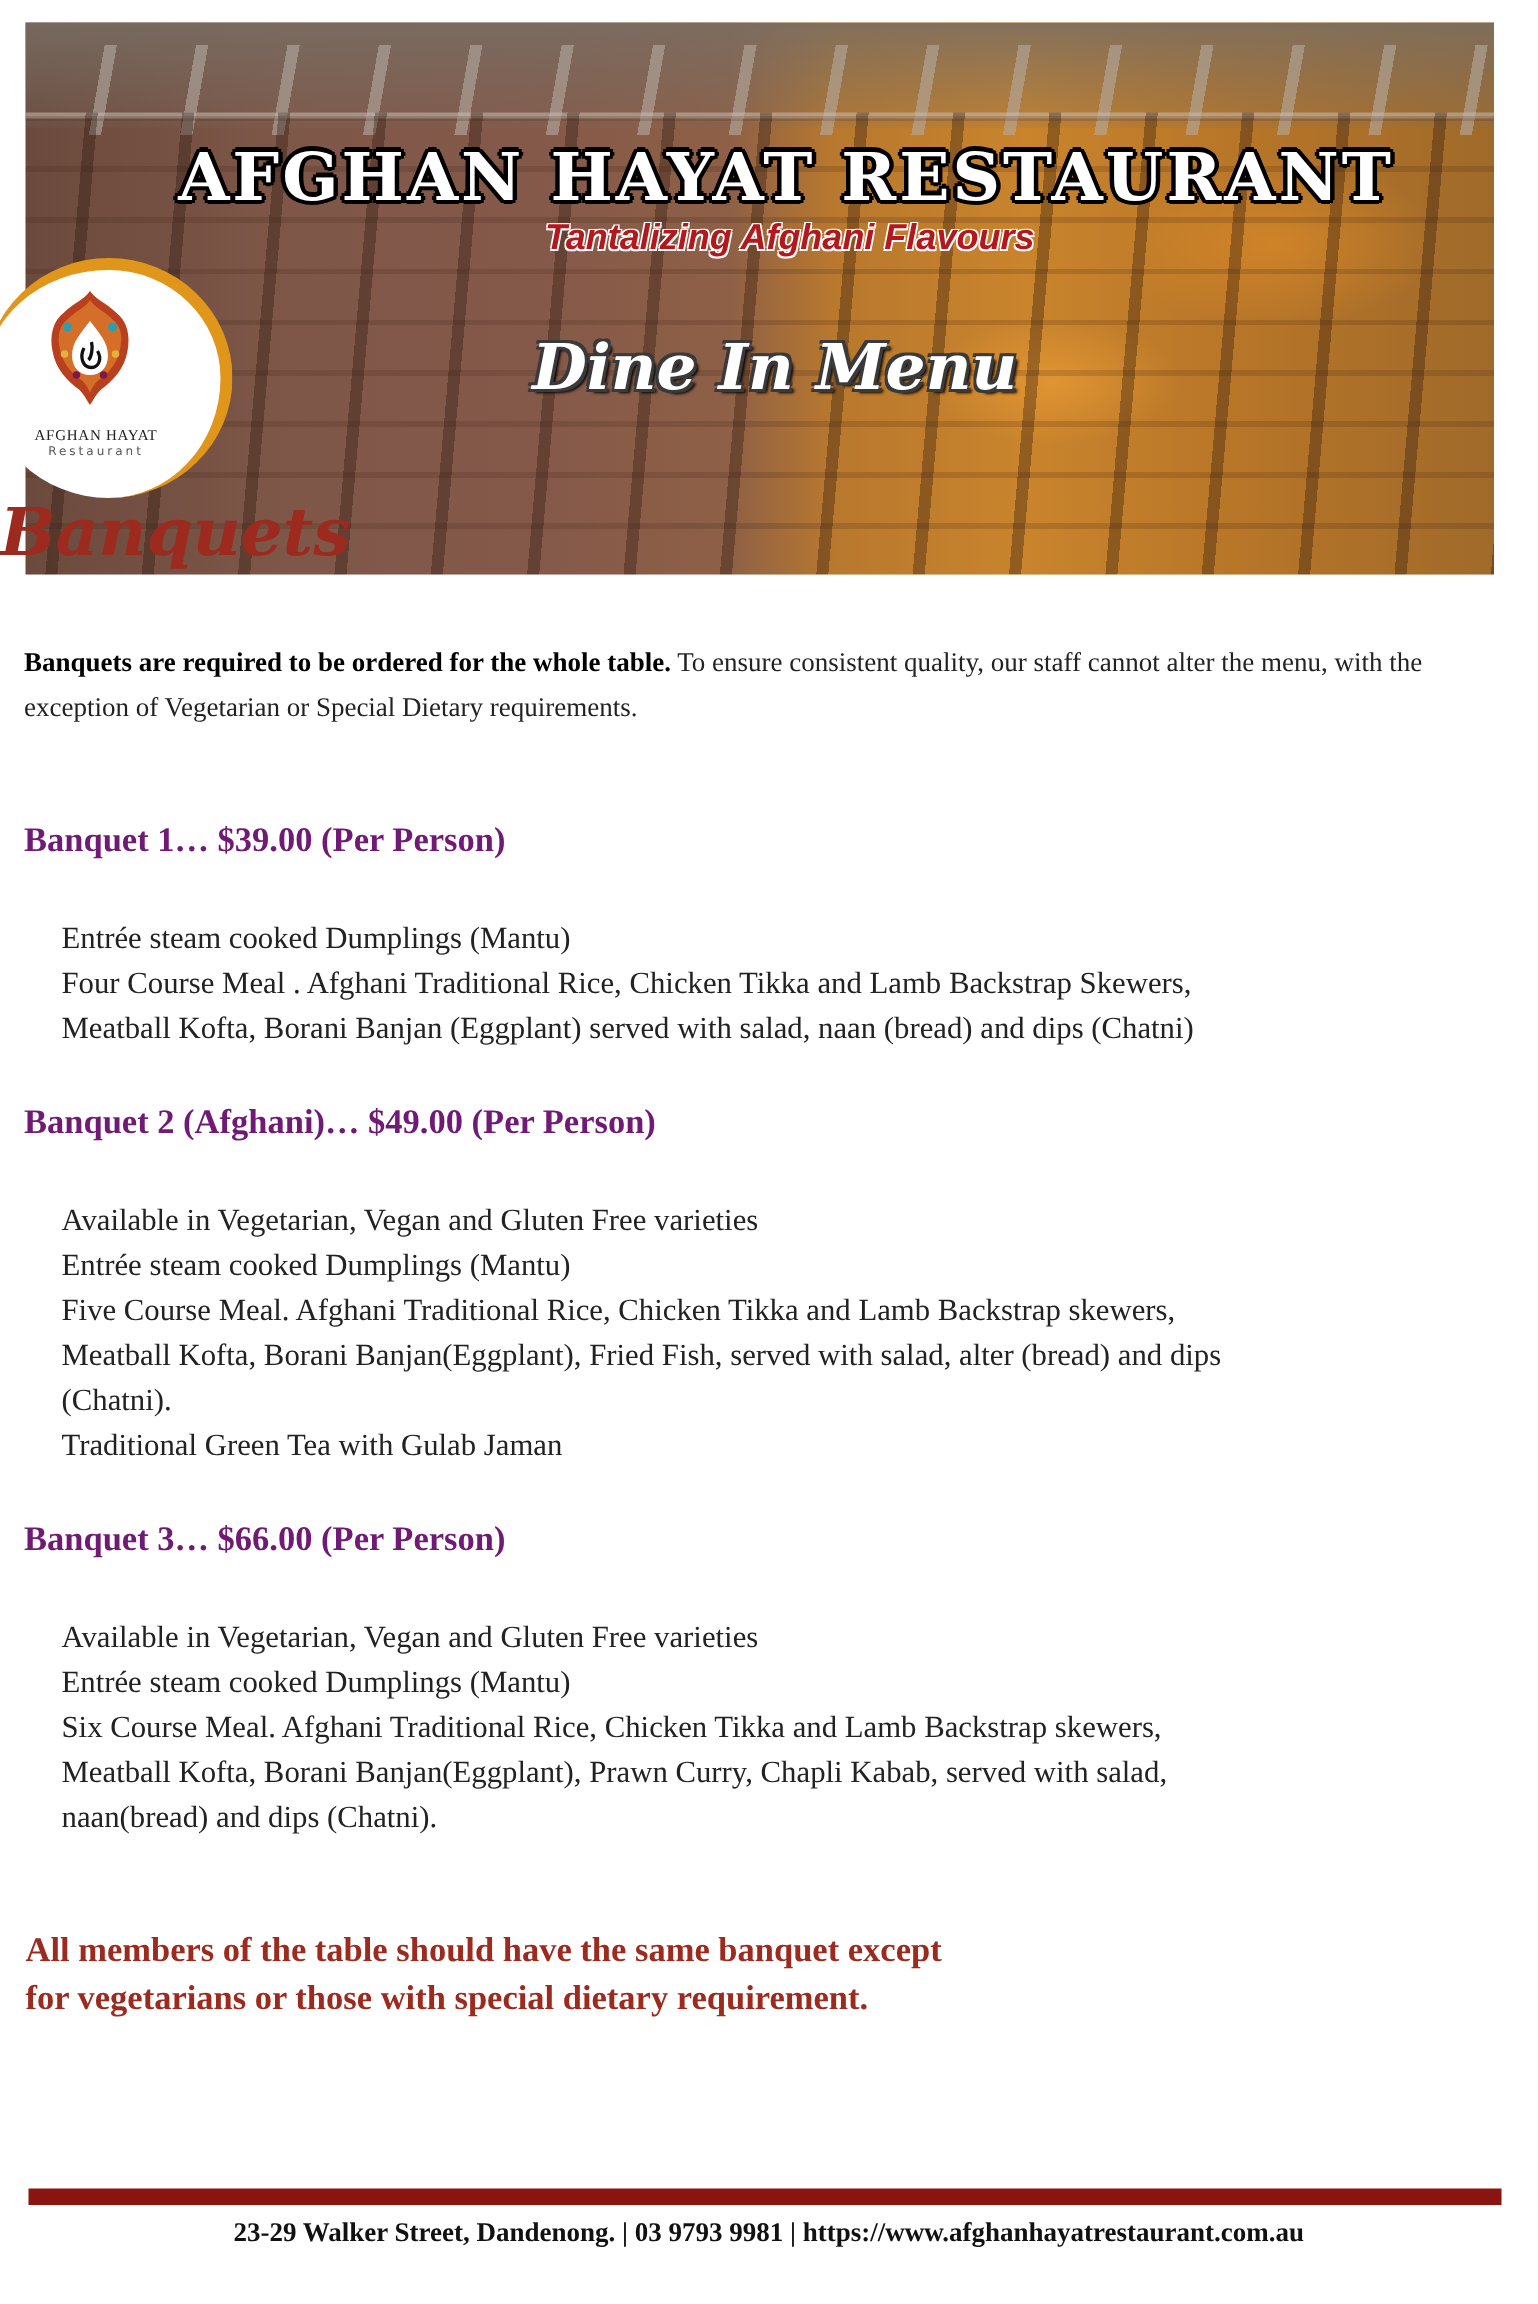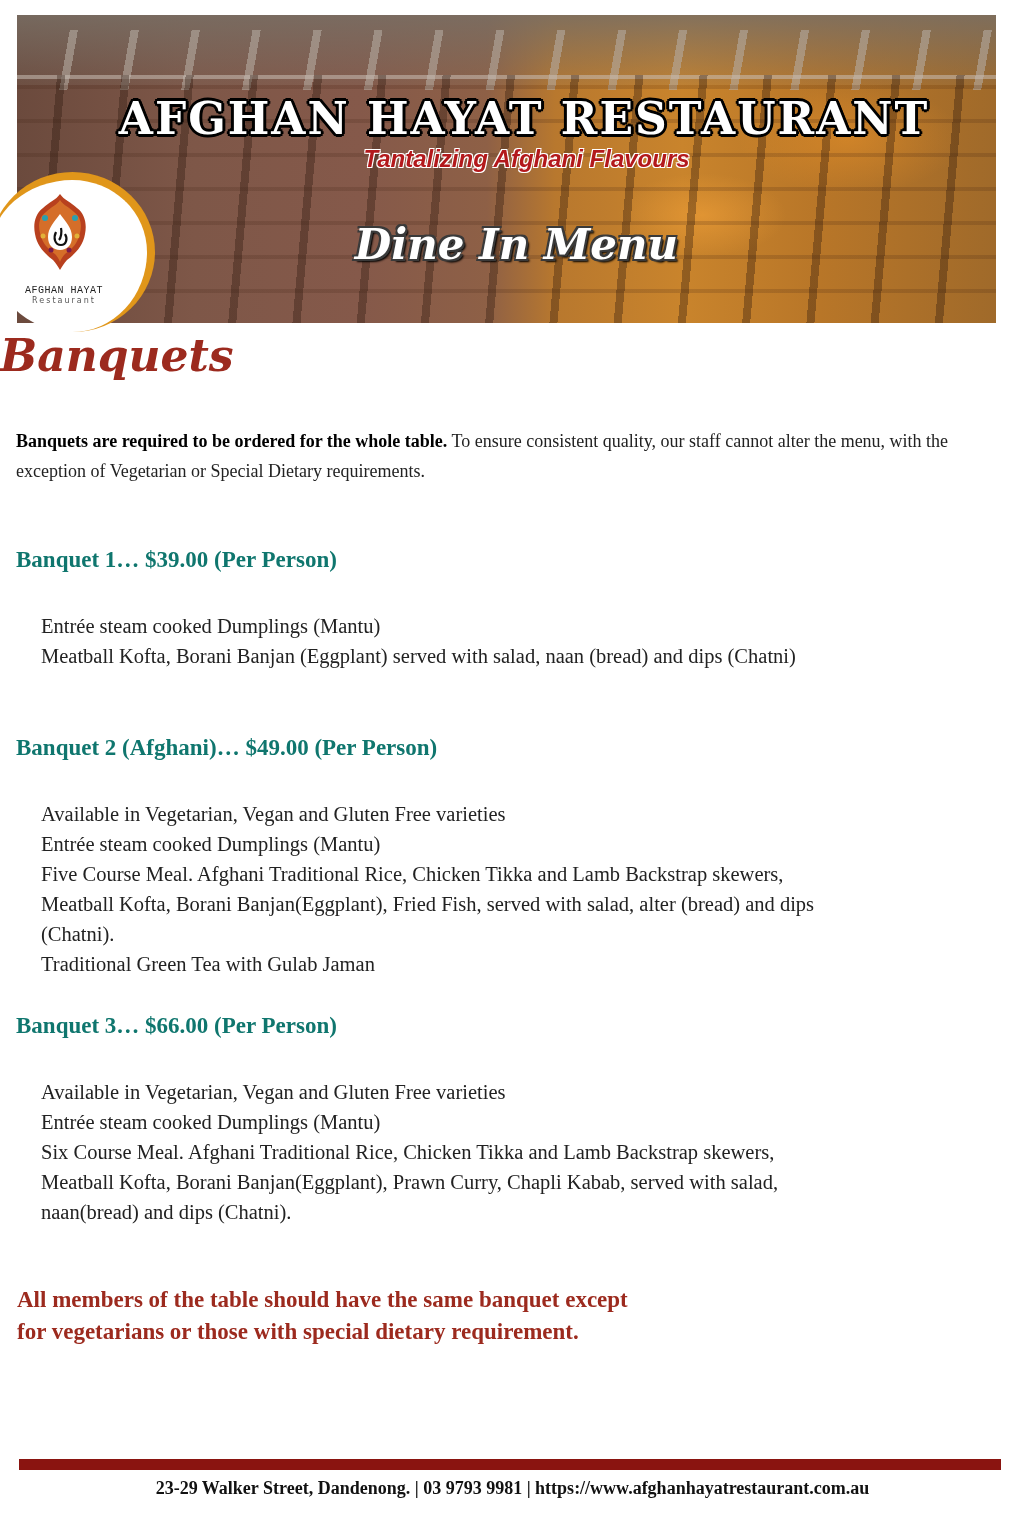--- a/index.html
+++ b/index.html
@@ -1,21 +1,21 @@
 <!DOCTYPE html>
 <html><head>
 <meta charset="utf-8">
 <style>
   html, body { margin: 0; padding: 0; background: #ffffff; }
   body { width: 1025px; height: 1536px; position: relative; overflow: hidden;
          font-family: "Liberation Serif", "DejaVu Serif", serif; color: #111; }
 
   
   .banner {
-    position: absolute; left: 17px; top: 15px; width: 979px; height: 308px;
+    position: absolute; left: 17px; top: 15px; width: 979px; height: 368px;
     overflow: hidden;
     background:
       radial-gradient(ellipse 120px 60px at 70% 65%, rgba(255,170,60,0.45), transparent 70%),
       radial-gradient(ellipse 160px 80px at 85% 40%, rgba(240,150,40,0.45), transparent 70%),
       linear-gradient(90deg, #6b4a3d 0%, #7e5748 18%, #85594a 35%, #8e6046 48%, #b8782e 55%, #c9842c 68%, #b87628 82%, #a06a2a 100%);
   }
   .banner .smoke {
     position: absolute; left: 0; top: 0; right: 0; height: 70px;
     background: linear-gradient(180deg, rgba(120,110,100,0.85), rgba(120,110,100,0.15));
   }
@@ -62,42 +62,42 @@
     position: absolute; left: -10px; top: 172px; width: 165px; height: 160px;
     border-radius: 50%; background: #ffffff;
     border-top: 8px solid #e0961a; border-right: 8px solid #e0961a;
     border-left: 0; border-bottom: 0; box-sizing: border-box;
   }
   .logo-emblem {
     position: absolute; left: 31px; top: 192px; width: 58px; height: 80px;
   }
   .logo-name {
     position: absolute; left: 14px; top: 285px; width: 100px; text-align: center;
-    font-family: Liberation Mono, monospace; font-size: 10px; letter-spacing: 0.5px; color: #222;
+    font-family: Liberation Serif, serif; font-size: 10px; letter-spacing: 0.5px; color: #222;
   }
   .logo-sub {
     position: absolute; left: 14px; top: 296px; width: 100px; text-align: center;
     font-family: "DejaVu Sans", sans-serif; font-size: 8px; letter-spacing: 2px; color: #555;
   }
 
   
   .page-title {
     position: absolute; left: 0; right: 0; top: 330px; text-align: left;
     font-family: "DejaVu Serif", serif; font-style: italic; font-weight: bold;
     font-size: 44px; color: #9c2a1e;
   }
   .intro {
     position: absolute; left: 16px; top: 426px; width: 980px;
     font-size: 18px; line-height: 30px; color: #222;
   }
   .intro b { color: #000; }
 
   .banquet { position: absolute; left: 16px; width: 990px; }
   .banquet h2 {
-    margin: 0; font-size: 23px; font-weight: bold; color: #0f766e; line-height: 30px;
+    margin: 0; font-size: 23px; font-weight: bold; color: #701a75; line-height: 30px;
     font-family: "Liberation Serif", serif;
   }
   .banquet .lines { margin-top: 36px; margin-left: 25px; }
   .banquet .line { font-size: 20.5px; line-height: 30px; color: #222; white-space: nowrap; }
 
   .b1 { top: 545px; }
   .b2 { top: 733px; }
   .b3 { top: 1011px; }
 
   .notice {
@@ -144,20 +144,21 @@
 <div class="logo-sub">Restaurant</div>
 
 <div class="page-title">Banquets</div>
 
 <div class="intro"><b>Banquets are required to be ordered for the whole table.</b><span> To ensure consistent quality, our staff cannot alter the menu, with the exception of  Vegetarian or Special Dietary requirements.</span></div>
 
 <div class="banquet b1">
   <h2>Banquet 1… $39.00 (Per Person)</h2>
   <div class="lines">
     <div class="line">Entrée steam cooked Dumplings (Mantu)</div>
+    <div class="line">Four Course Meal . Afghani Traditional Rice, Chicken Tikka and Lamb Backstrap Skewers,</div>
     <div class="line">Meatball Kofta, Borani Banjan (Eggplant) served with salad, naan (bread) and dips (Chatni)</div>
   </div>
 </div>
 
 <div class="banquet b2">
   <h2>Banquet 2 (Afghani)… $49.00 (Per Person)</h2>
   <div class="lines">
     <div class="line">Available in Vegetarian, Vegan and Gluten Free varieties</div>
     <div class="line">Entrée steam cooked Dumplings (Mantu)</div>
     <div class="line">Five Course Meal. Afghani Traditional Rice, Chicken Tikka and Lamb Backstrap skewers,</div>

